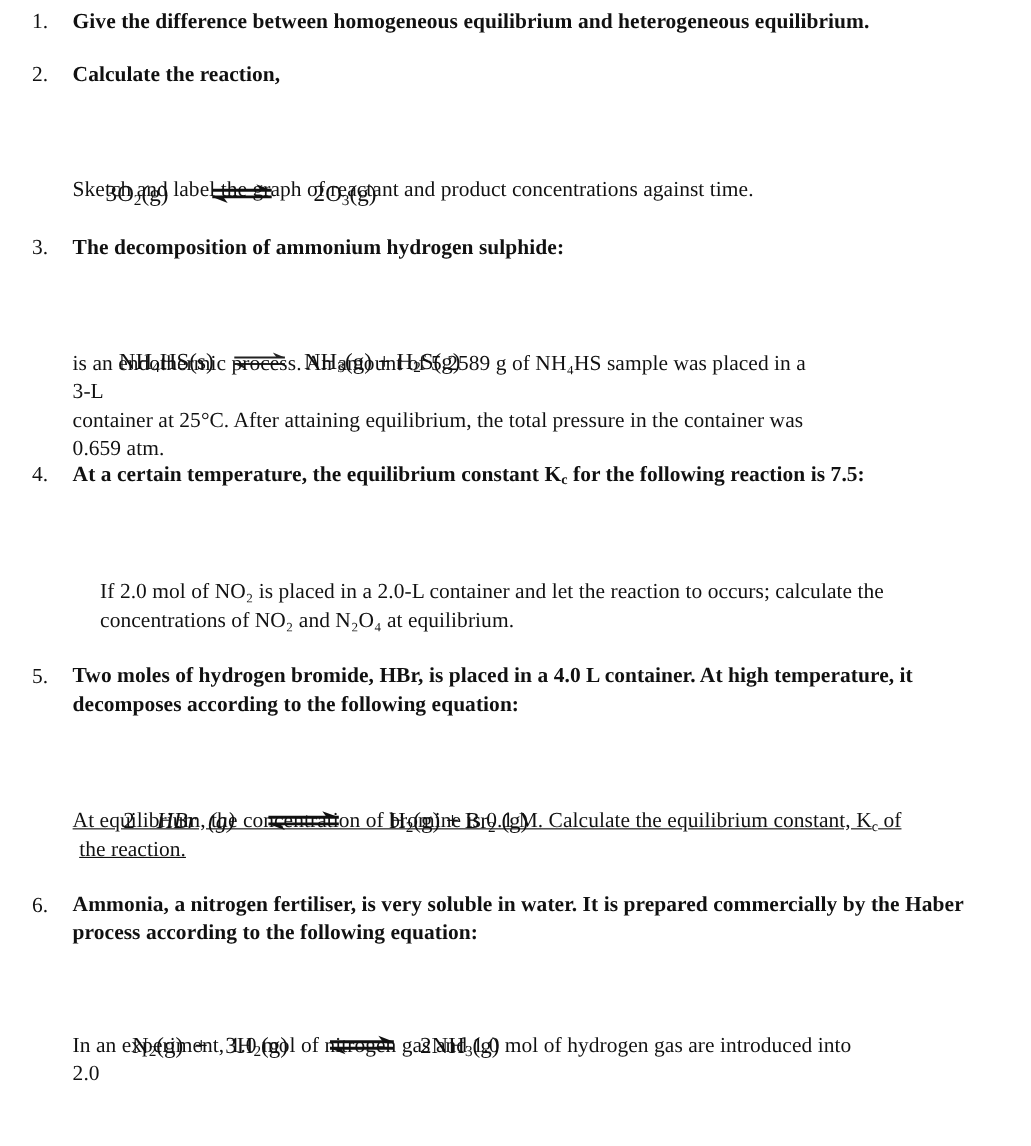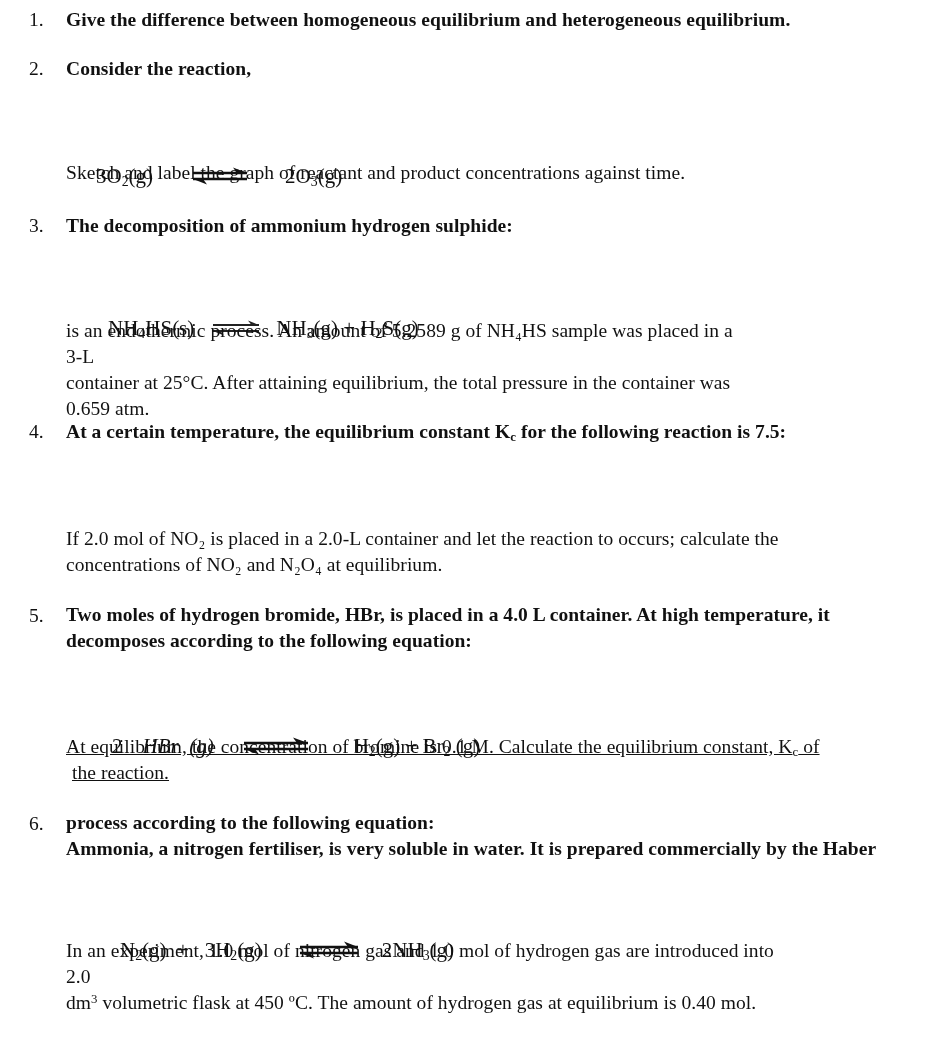--- a/index.html
+++ b/index.html
@@ -98,41 +98,41 @@
   
   #item1      { position:absolute; left:0; top:6px;   width:937px; }
   #item2      { position:absolute; left:0; top:55px;  width:937px; }
   #eq2        { position:absolute; left:0; top:106px; width:937px; padding-left:96px; box-sizing:border-box; }
   #sketch     { position:absolute; left:0; top:160px; width:848px; padding-left:66px; box-sizing:border-box; }
   #item3      { position:absolute; left:0; top:212px; width:937px; }
   #eq3        { position:absolute; left:0; top:258px; width:937px; padding-left:108px; box-sizing:border-box; }
   #item3body  { position:absolute; left:0; top:318px; width:749px; padding-left:66px; padding-right:8px; box-sizing:border-box; }
   #item4      { position:absolute; left:0; top:418px; width:937px; }
   #eq4        { position:absolute; left:0; top:468px; width:937px; padding-left:120px; box-sizing:border-box; }
-  #item4body  { position:absolute; left:0; top:526px; width:937px; padding-left:66px; padding-right:8px; box-sizing:border-box; }
+  #item4body  { position:absolute; left:0; top:526px; width:937px; padding-left:91px; padding-right:8px; box-sizing:border-box; }
   #item5      { position:absolute; left:0; top:602px; width:937px; }
   #eq5        { position:absolute; left:0; top:676px; width:937px; padding-left:112px; box-sizing:border-box; }
   #item5body  { position:absolute; left:0; top:734px; width:937px; padding-left:66px; padding-right:4px; box-sizing:border-box;text-decoration:underline; }
   #item6      { position:absolute; left:0; top:810px; width:937px; }
   #eq6        { position:absolute; left:0; top:880px; width:937px; padding-left:120px; box-sizing:border-box; }
   #item6body  { position:absolute; left:0; top:938px; width:797px; padding-left:66px; padding-right:8px; box-sizing:border-box; }
 </style>
 </head>
 <body>
 
 <div class="page">
 
   <div class="q" id="item1">
     <span class="q-num">1.</span>
     <div class="q-body">Give the difference between homogeneous equilibrium and heterogeneous equilibrium.</div>
   </div>
 
   <div class="q" id="item2">
     <span class="q-num">2.</span>
-    <div class="q-body">Consider the reaction,</div>
+    <div class="q-body">Calculate the reaction,</div>
   </div>
 
   <div id="eq2">
     <div class="eqn">
       <span class="lhs"><span>3O</span><sub>2</sub><span>(g)</span></span>
       <span class="arrow" style="margin:0 34px 0 36px;">
         <svg width="62" height="20" viewBox="0 0 62 20">
           <path d="M4 7 H58" stroke="#111" stroke-width="2.6" fill="none"></path>
           <path d="M58 7 L44 1.5 L48 7 Z" fill="#111"></path>
           <path d="M58 13 H4" stroke="#111" stroke-width="2.6" fill="none"></path>
@@ -208,38 +208,37 @@
   </div>
 
   <div id="item5body">
     <div class="para"><span>At equilibrium, the concentration of bromine is 0.1 M. Calculate the equilibrium constant, K</span><sub>c</sub><span> of</span></div>
     <div class="para" style="padding-left:6px;"><span>the reaction.</span></div>
   </div>
 
   <div class="q" id="item6">
     <span class="q-num">6.</span>
     <div class="q-body tight">
+      <div>Ammonia, a nitrogen fertiliser, is very soluble in water. It is prepared commercially by the Haber</div>
       <div>process according to the following equation:</div>
-      <div>Ammonia, a nitrogen fertiliser, is very soluble in water. It is prepared commercially by the Haber</div>
     </div>
   </div>
 
   <div id="eq6">
     <div class="eqn">
       <span class="lhs"><span>N</span><sub>2</sub><span>(g)  +   3H</span><sub>2</sub><span>(g)</span></span>
       <span class="arrow" style="margin:0 20px 0 34px;">
         <svg width="66" height="20" viewBox="0 0 66 20">
           <path d="M4 7 H62" stroke="#111" stroke-width="2.6" fill="none"></path>
           <path d="M62 7 L48 1.5 L52 7 Z" fill="#111"></path>
           <path d="M62 13 H4" stroke="#111" stroke-width="2.6" fill="none"></path>
           <path d="M4 13 L18 18.5 L14 13 Z" fill="#111"></path>
         </svg>
       </span>
       <span class="rhs"><span>2NH</span><sub>3</sub><span>(g)</span></span>
     </div>
   </div>
 
   <div id="item6body">
     <div class="para">In an experiment, 1.0 mol of nitrogen gas and 1.0 mol of hydrogen gas are introduced into 2.0</div>
-    <div class="para"><span>dm</span><sup>3</sup><span> volumetric flask at 450 ºC. The amount of hydrogen gas at equilibrium is 0.40 mol.</span></div>
   </div>
 
 </div>
 
 </body></html>

